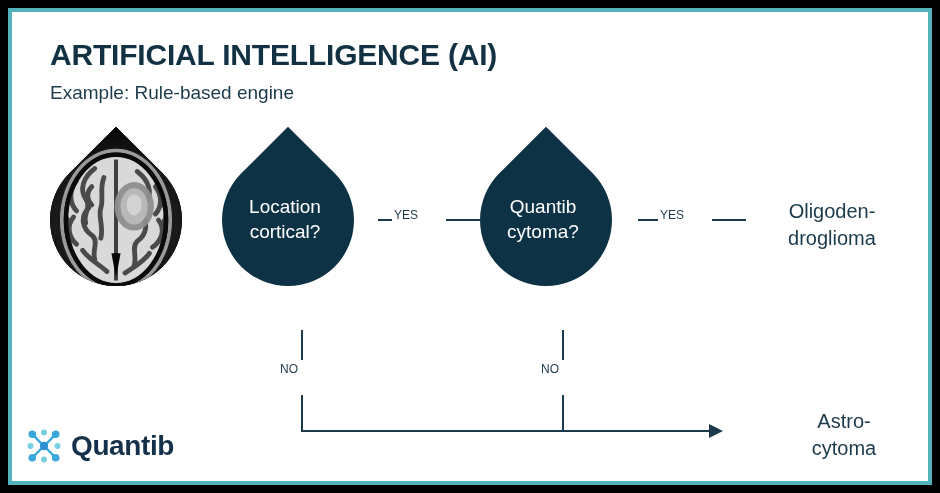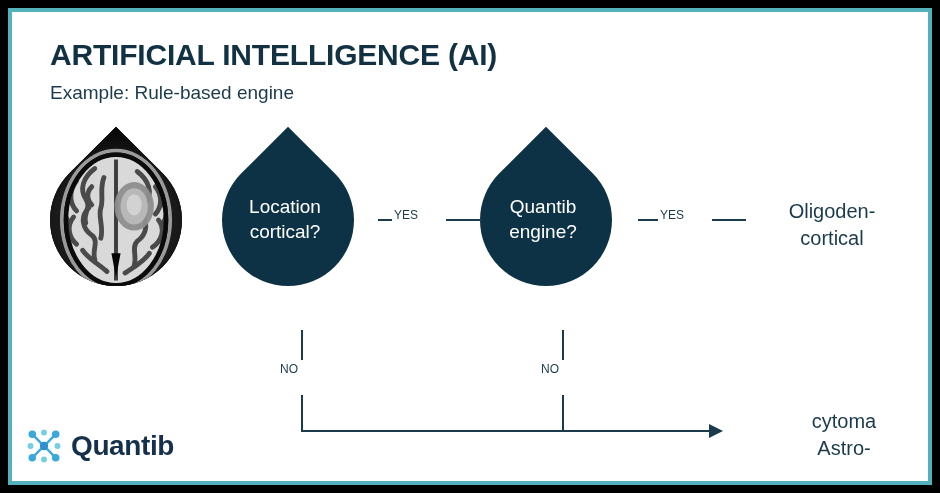--- a/index.html
+++ b/index.html
@@ -234,51 +234,51 @@
       <div class="node-label">
         <span>Location</span>
         <span>cortical?</span>
       </div>
     </div>
 
     <div class="teardrop" id="node-2">
       <div class="blob"></div>
       <div class="node-label">
         <span>Quantib</span>
-        <span>engine?</span>
+        <span>cytoma?</span>
       </div>
     </div>
 
     <div class="hline" style="left:366px; top:207px; width:14px;"></div>
     <div class="edge-label" style="left:382px; top:196px;">YES</div>
     <div class="hline" style="left:434px; top:207px; width:36px;"></div>
 
     <div class="hline" style="left:626px; top:207px; width:20px;"></div>
     <div class="edge-label" style="left:648px; top:196px;">YES</div>
     <div class="hline" style="left:700px; top:207px; width:34px;"></div>
 
     <div class="outcome" style="left:740px; top:186px; width:160px;">
       <div>Oligoden-</div>
-      <div>cortical</div>
+      <div>droglioma</div>
     </div>
 
     <div class="vline" style="left:289px; top:318px; height:30px;"></div>
     <div class="edge-label" style="left:268px; top:350px;">NO</div>
     <div class="vline" style="left:289px; top:383px; height:37px;"></div>
 
     <div class="vline" style="left:550px; top:318px; height:30px;"></div>
     <div class="edge-label" style="left:529px; top:350px;">NO</div>
     <div class="vline" style="left:550px; top:383px; height:37px;"></div>
 
     <div class="hline" style="left:289px; top:418px; width:410px;"></div>
     <div class="arrowhead" style="left:697px; top:412px;"></div>
 
     <div class="outcome" style="left:752px; top:396px; width:160px;">
+      <div>Astro-</div>
       <div>cytoma</div>
-      <div>Astro-</div>
     </div>
 
     <div id="logo">
       <svg width="36" height="36" viewBox="0 0 40 40">
         <g stroke="#3aa7dd" stroke-width="2.6" stroke-linecap="round">
           <line x1="8" y1="8" x2="17" y2="17"></line>
           <line x1="32" y1="8" x2="23" y2="17"></line>
           <line x1="8" y1="32" x2="17" y2="23"></line>
           <line x1="32" y1="32" x2="23" y2="23"></line>
         </g>

